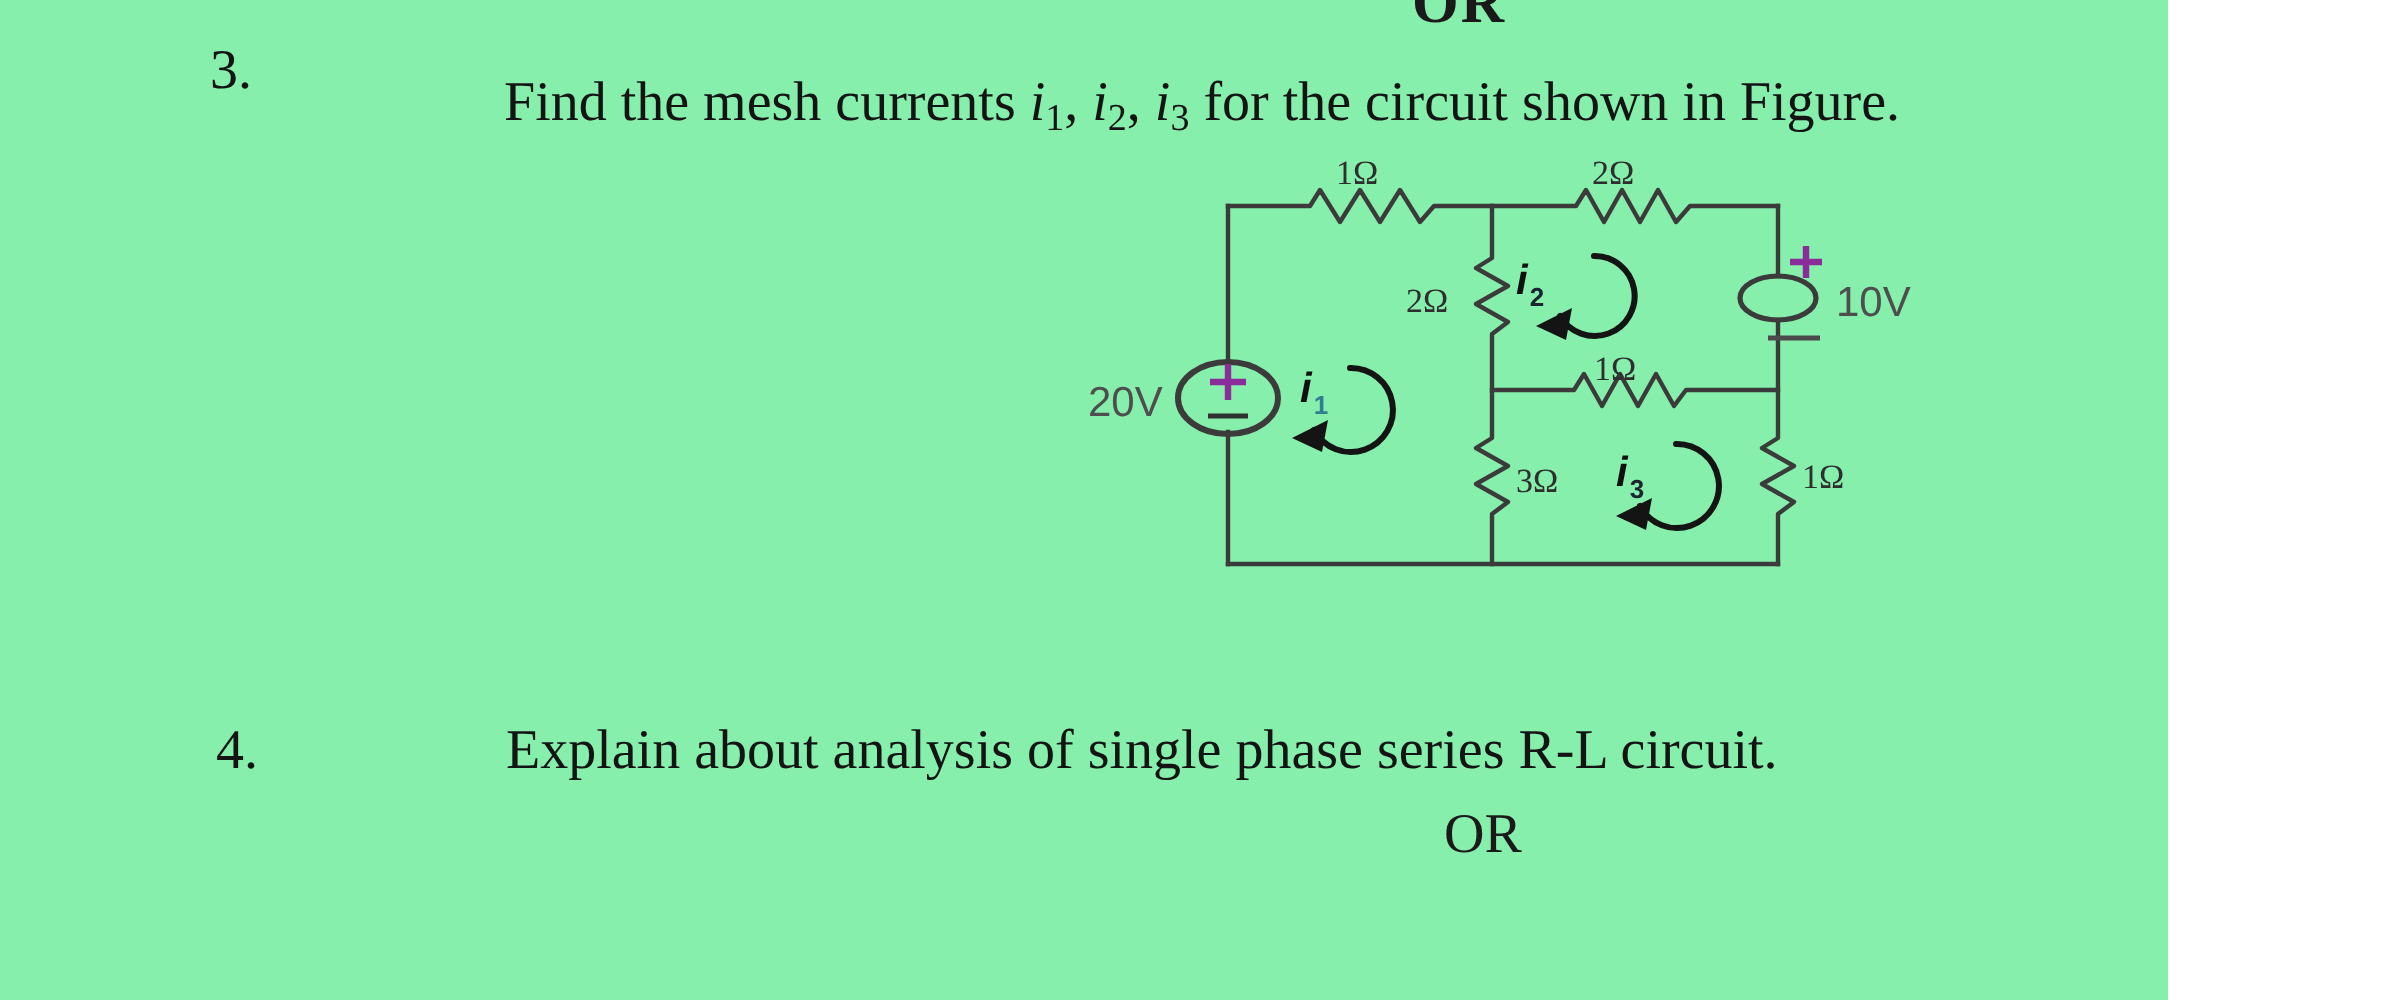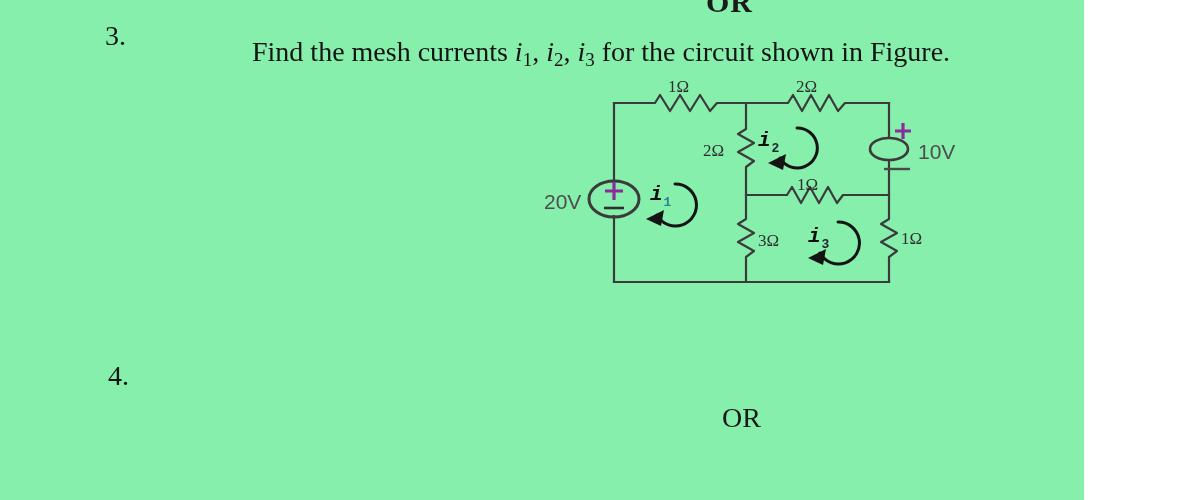--- a/index.html
+++ b/index.html
@@ -38,21 +38,21 @@
     font-family: "Liberation Serif", serif;
     font-size: 17px; color: #2e2e2e; white-space: nowrap;
   }
   .vlabel {
     position: absolute;
     font-family: "Liberation Sans", sans-serif;
     font-size: 21px; color: #4e4e4e; white-space: nowrap;
   }
   .mesh {
     position: absolute; white-space: nowrap;
-    font-family: Liberation Mono, monospace;
+    font-family: Liberation Sans, sans-serif;
     font-size: 21px; font-weight: bold; font-style: italic; color: #101010;
   }
   .mesh .msub {
     font-size: 13px; font-style: normal; font-weight: bold;
     vertical-align: -6px; padding-left: 1px;
   }
   .sub1 { color: #2e7f93; }
   .sub23 { color: #1b2430; }
 </style>
 </head>
@@ -114,16 +114,17 @@
 
     <div class="vlabel" style="left:4px;   top:123px;">20V</div>
     <div class="vlabel" style="left:378px; top:73px;">10V</div>
 
     <div class="mesh" style="left:110px; top:116px;"><span>i</span><span class="msub sub1">1</span></div>
     <div class="mesh" style="left:218px; top:62px;"><span>i</span><span class="msub sub23">2</span></div>
     <div class="mesh" style="left:268px; top:158px;"><span>i</span><span class="msub sub23">3</span></div>
   </div>
 
   <div class="abs qnum q4-num">4.</div>
+  <div class="abs qtext q4-text">Explain about analysis of single phase series R-L circuit.</div>
 
   <div class="abs or-bottom">OR</div>
 
 </div>
 
 </body></html>

